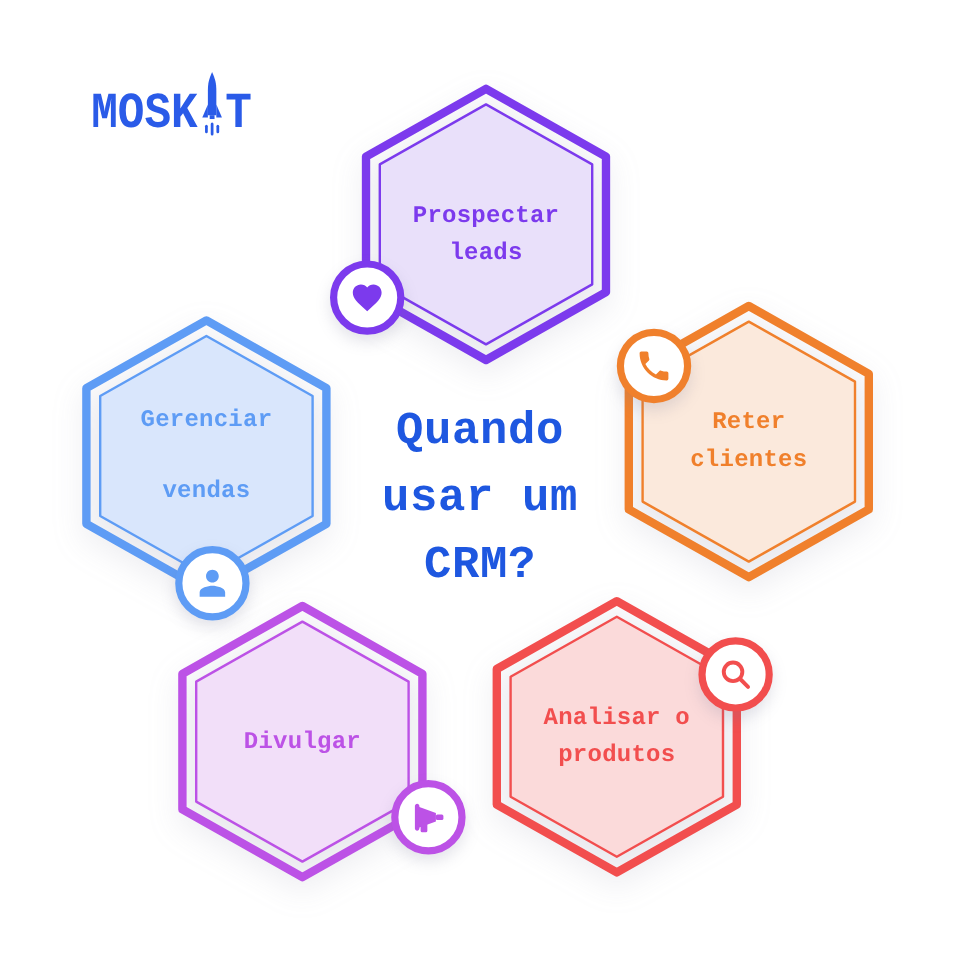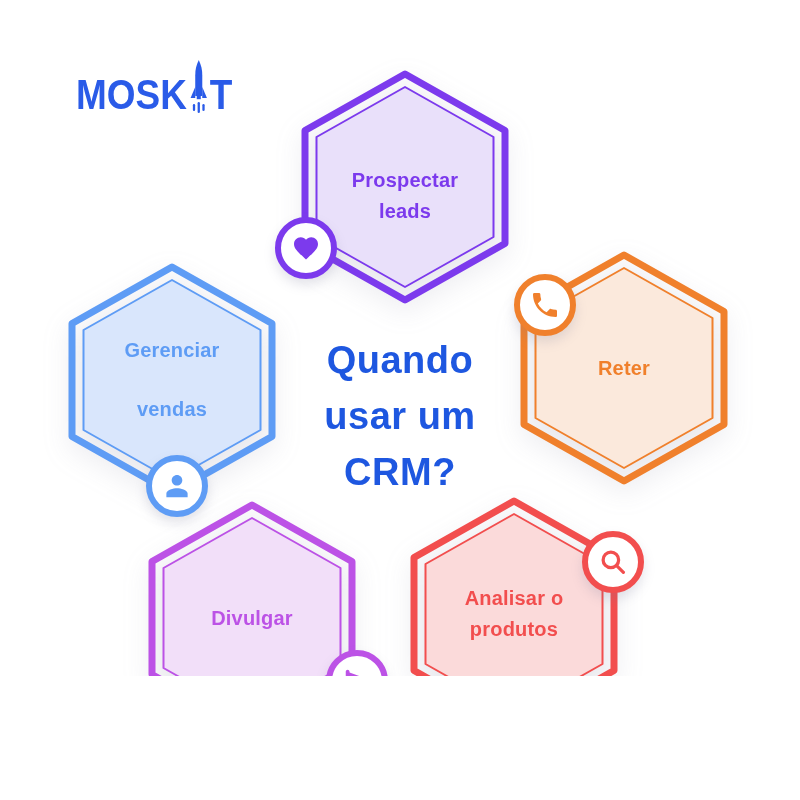--- a/index.html
+++ b/index.html
@@ -1,18 +1,18 @@
 <!DOCTYPE html>
 <html><head>
 <meta charset="utf-8">
 <style>
   html,body{margin:0;padding:0;background:#ffffff;}
   .canvas{
-    position:relative;width:800px;height:676px;background:#ffffff;
-    font-family:Liberation Sans, sans-serif;overflow:hidden;
+    position:relative;width:800px;height:800px;background:#ffffff;
+    font-family:Liberation Mono, monospace;overflow:hidden;
   }
   
   .logo{
     position:absolute;left:76px;top:58px;height:58px;
     display:flex;align-items:flex-end;
     font-weight:bold;font-size:42px;letter-spacing:0px;
     transform:scaleX(.88);transform-origin:left bottom;
   }
   .logo span{line-height:1;}
   .logo svg{display:block;margin:0 2px 0 3px;}
@@ -110,20 +110,21 @@
     </div>
   </div>
 
   <div class="hex" id="hex-reter">
     <svg class="shape" width="208" height="236" viewBox="0 0 208 236" xmlns="http://www.w3.org/2000/svg">
       <path d="M104 5 L204 61.5 L204 174.5 L104 231 L4 174.5 L4 61.5 Z" fill="none" stroke-width="7" stroke-linejoin="round" stroke="#F0802C"></path>
       <path d="M104 18 L192.5 68 L192.5 168 L104 218 L15.5 168 L15.5 68 Z" stroke-width="2" stroke-linejoin="round" fill="#FBE9DC" stroke="#F0802C"></path>
     </svg>
     <div class="label" style="color: rgb(240, 128, 44);">
       <div>Reter</div>
+      <div>clientes</div>
     </div>
     <div class="badge" id="badge-phone" style="border-color: rgb(240, 128, 44);">
       <svg width="32" height="32" viewBox="0 0 24 24" xmlns="http://www.w3.org/2000/svg" fill="#F0802C">
         <path d="M6.62 10.79c1.44 2.83 3.76 5.14 6.59 6.59l2.2-2.2c.27-.27.67-.36 1.02-.24 1.12.37 2.33.57 3.57.57.55 0 1 .45 1 1V20c0 .55-.45 1-1 1-9.39 0-17-7.61-17-17 0-.55.45-1 1-1h3.5c.55 0 1 .45 1 1 0 1.25.2 2.45.57 3.57.11.35.03.74-.24 1.02l-2.2 2.2z"></path>
       </svg>
     </div>
   </div>
 
   <div class="hex" id="hex-divulgar">
     <svg class="shape" width="208" height="236" viewBox="0 0 208 236" xmlns="http://www.w3.org/2000/svg">

